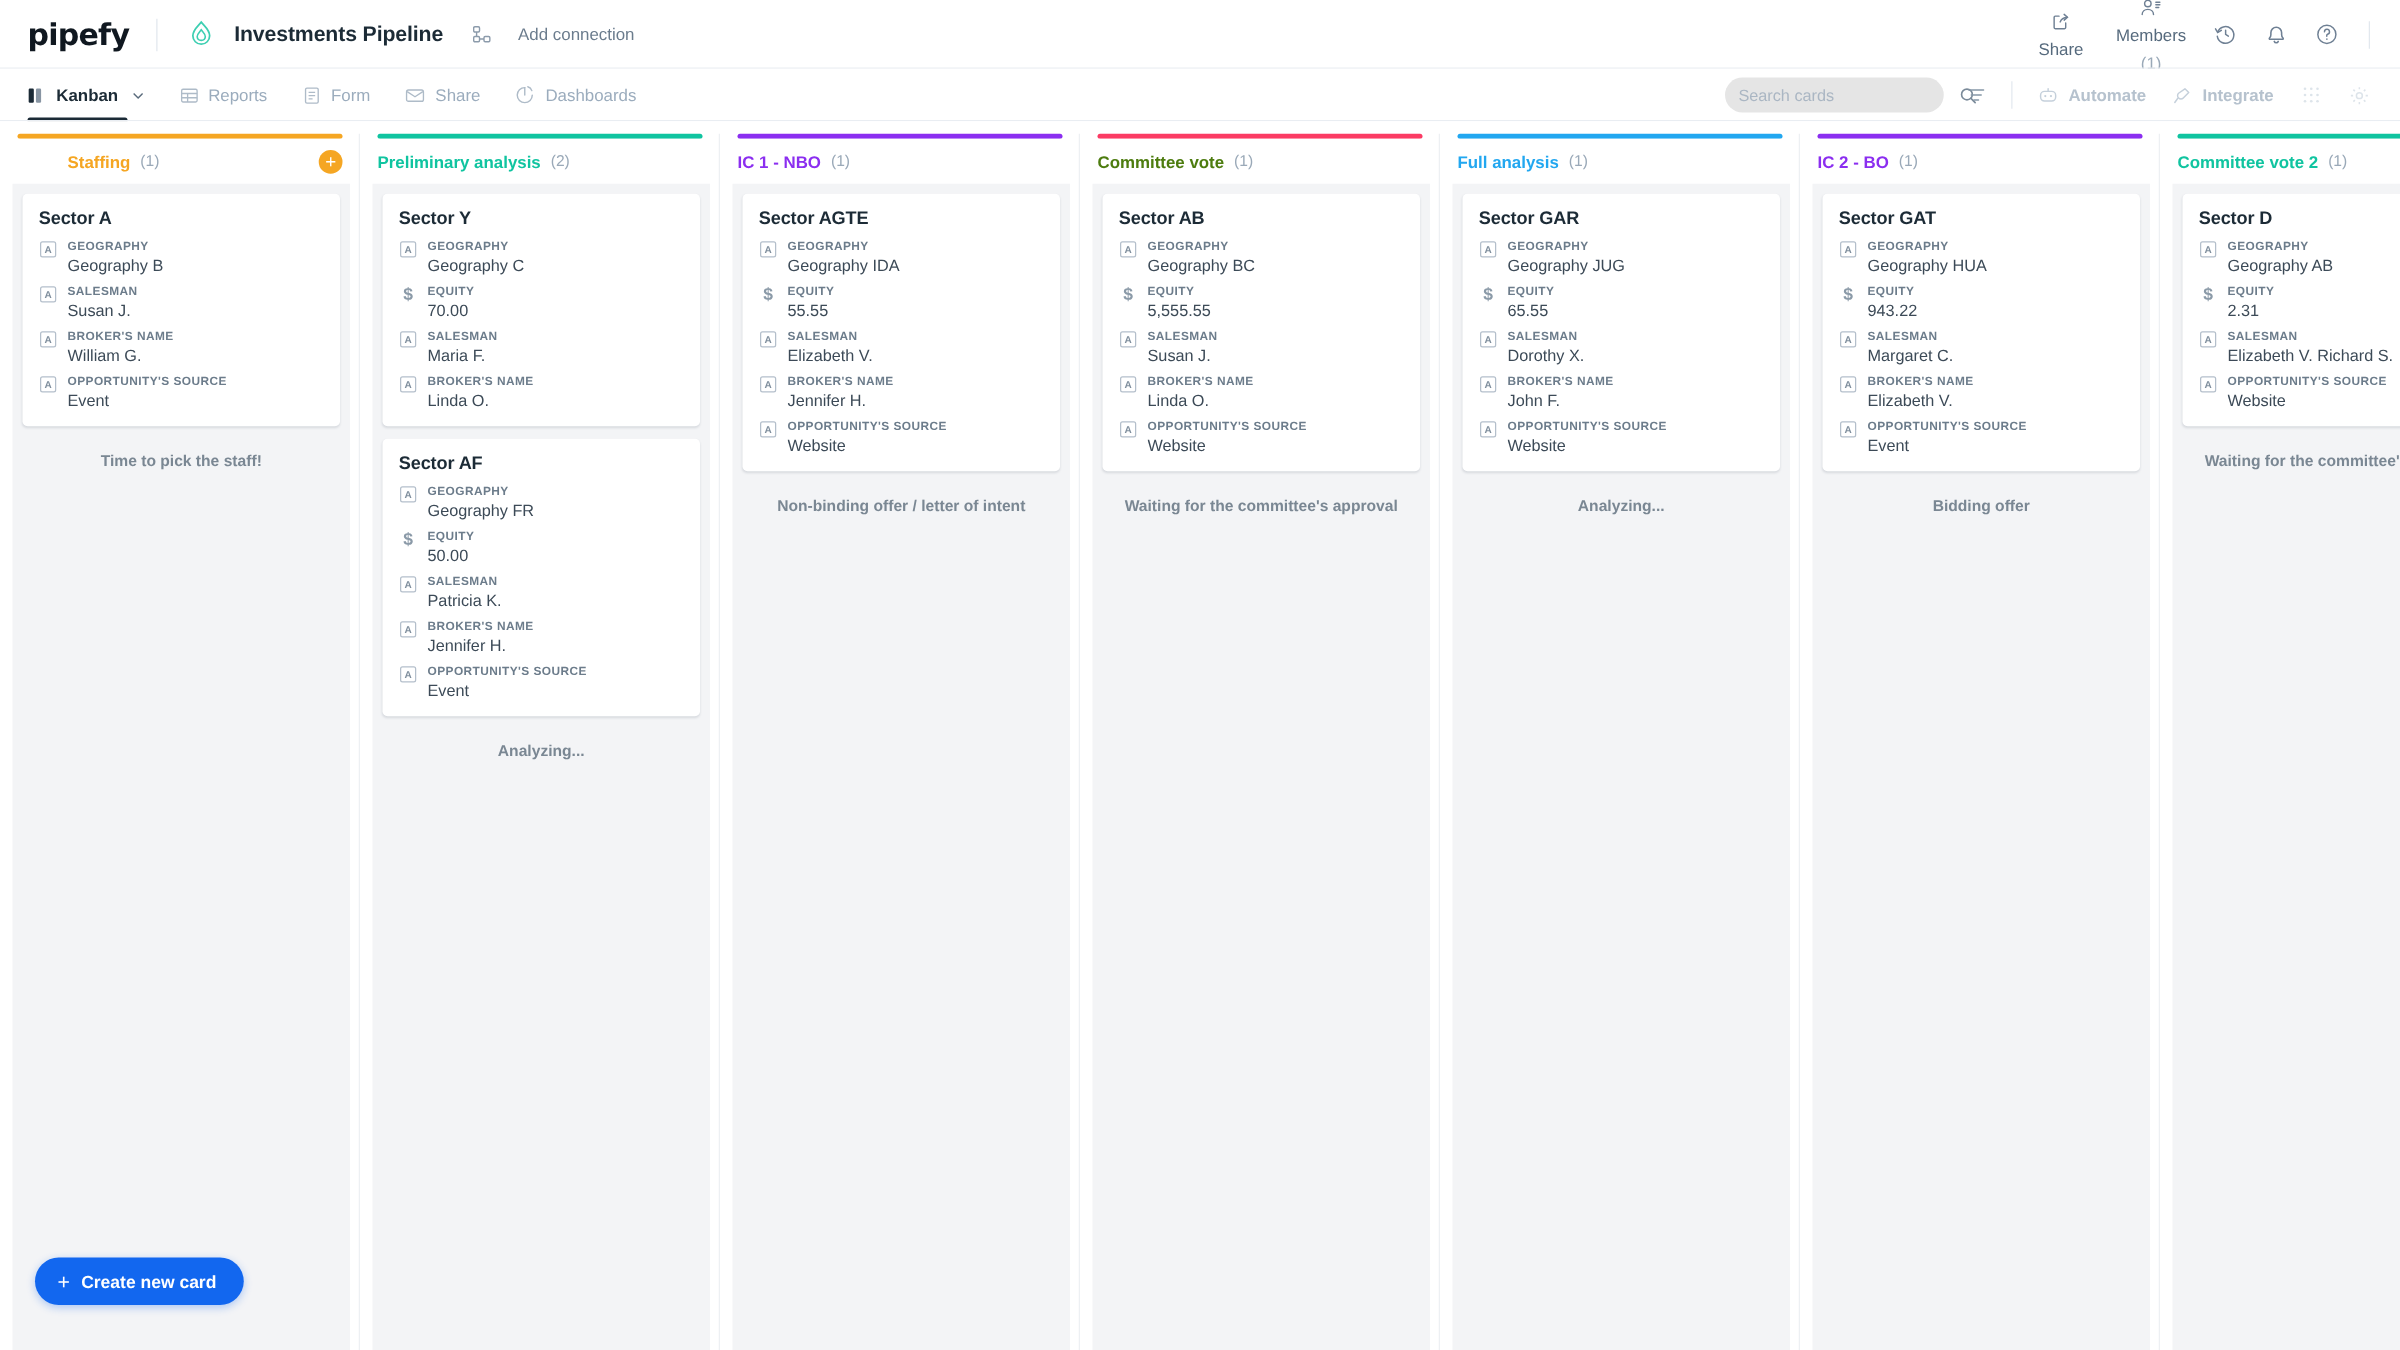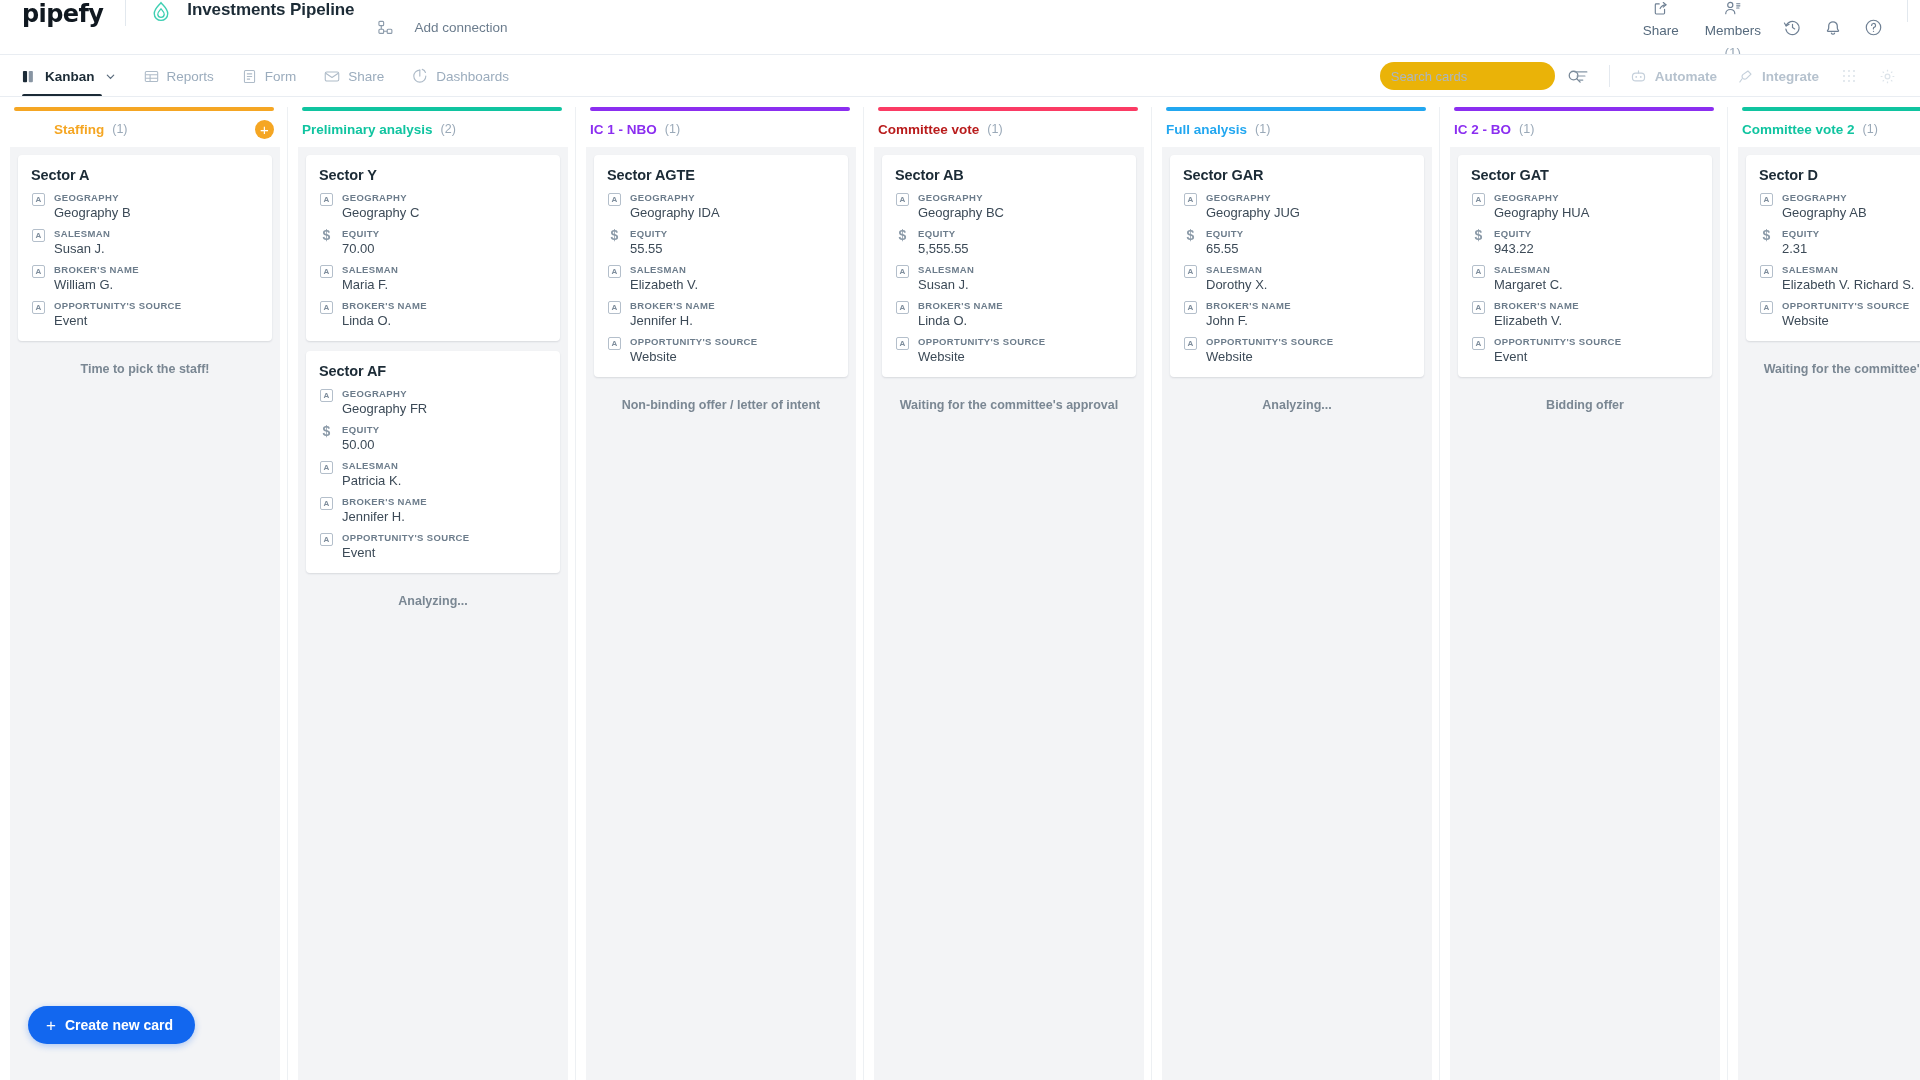--- a/index.html
+++ b/index.html
@@ -9,21 +9,22 @@
     background: #ffffff;
     font-family: "Liberation Sans", sans-serif;
     -webkit-font-smoothing: antialiased;
   }
 
   
   .topbar {
     height: 55px;
     background: #ffffff;
     display: flex;
-    padding: 0 12px 0 22px;
+    align-items: center;
+    padding: 0 24px 0 22px;
     position: relative;
   }
   .topbar:after {
     content: "";
     position: absolute;
     left: 0; right: 0; bottom: 0;
     height: 1px; background: #e9edf2;
   }
   .logo {
     font-size: 24px;
@@ -89,21 +90,21 @@
   }
   .tab.active { color: #1c2b36; font-weight: 600; }
   .tab.active:after {
     content:""; position:absolute; left:0; right:14px; bottom:0;
     height:3px; background:#1b2a36; border-radius:2px 2px 0 0;
   }
   .tab .chev { margin-left: 2px; }
 
   .searchbox {
     display: flex; align-items: center;
-    background: #eab308;
+    background: #e5e5e5;
     border-radius: 16px;
     height: 28px;
     width: 175px;
     padding: 0 11px;
   }
   .searchbox input {
     flex: 1; border: none; outline: none; background: transparent;
     font-size: 13px; color: #55616e;
     font-family: "Liberation Sans", sans-serif;
   }
@@ -667,21 +668,21 @@
             </div>
           </div>
         </div>
         <div class="phase-note">Non-binding offer / letter of intent</div>
       </div>
       <div class="col-sep"></div>
     </div>
     <div class="column">
       <div class="col-topline" style="background: rgb(251, 59, 100);"></div>
       <div class="col-head">
-        <span class="col-name" style="color: #b91c1c;">Committee vote</span>
+        <span class="col-name" style="color: #4d7c0f;">Committee vote</span>
         <span class="col-count">(1)</span>
       </div>
       <div class="col-body">
         <div class="card">
           <div class="card-title">Sector AB</div>
           <div class="field">
             <div class="fico">
               <span class="badgeA">A</span>
             </div>
             <div class="fbody">

